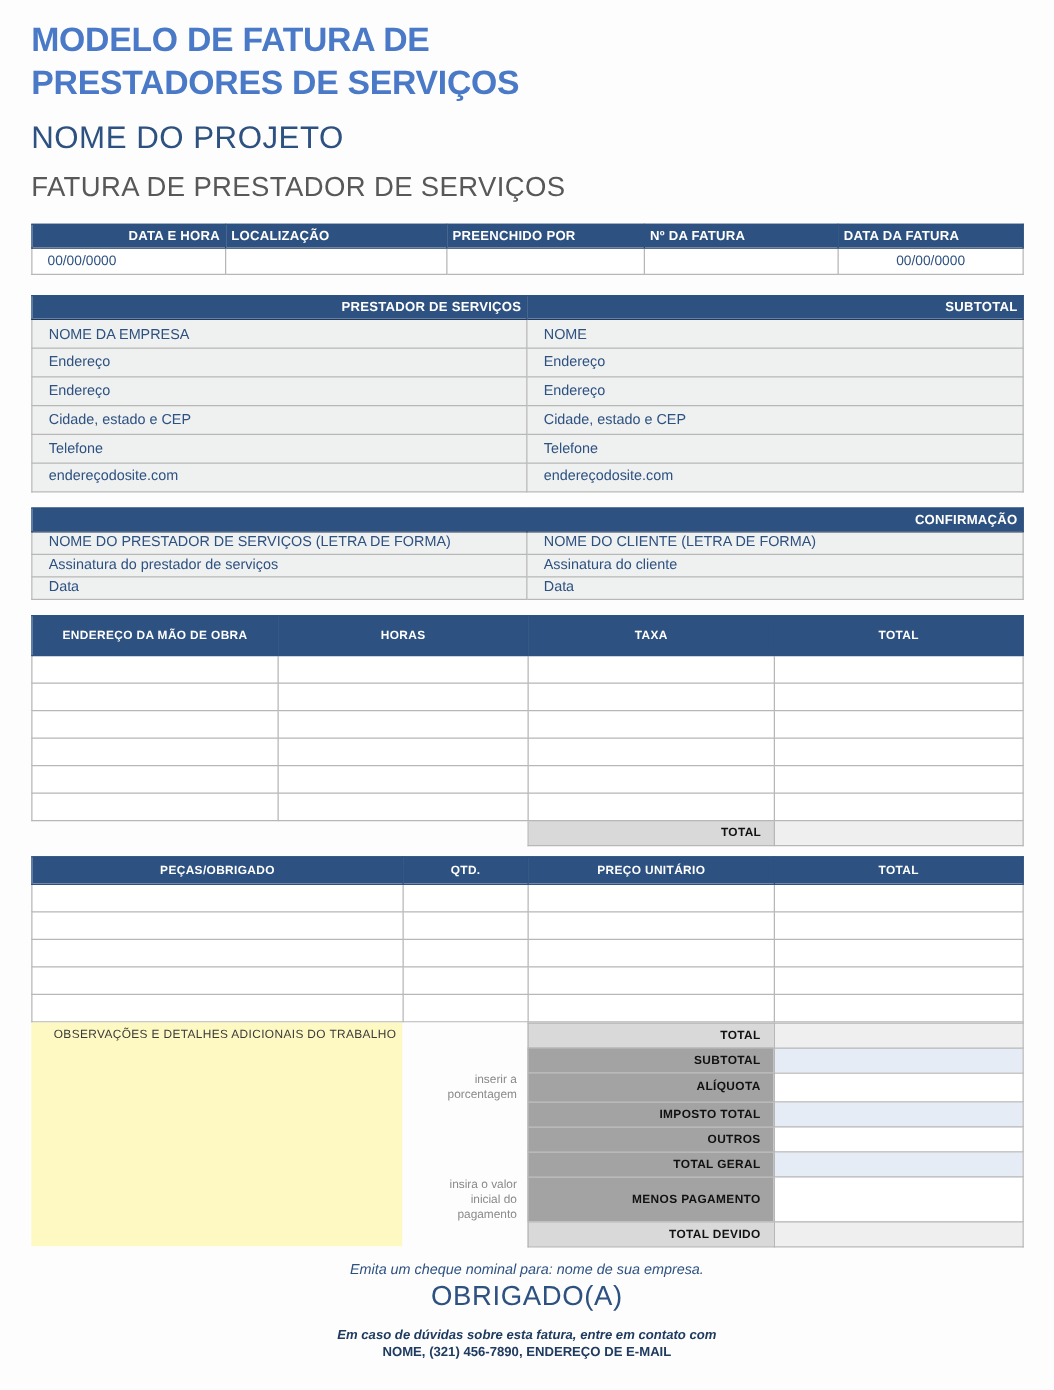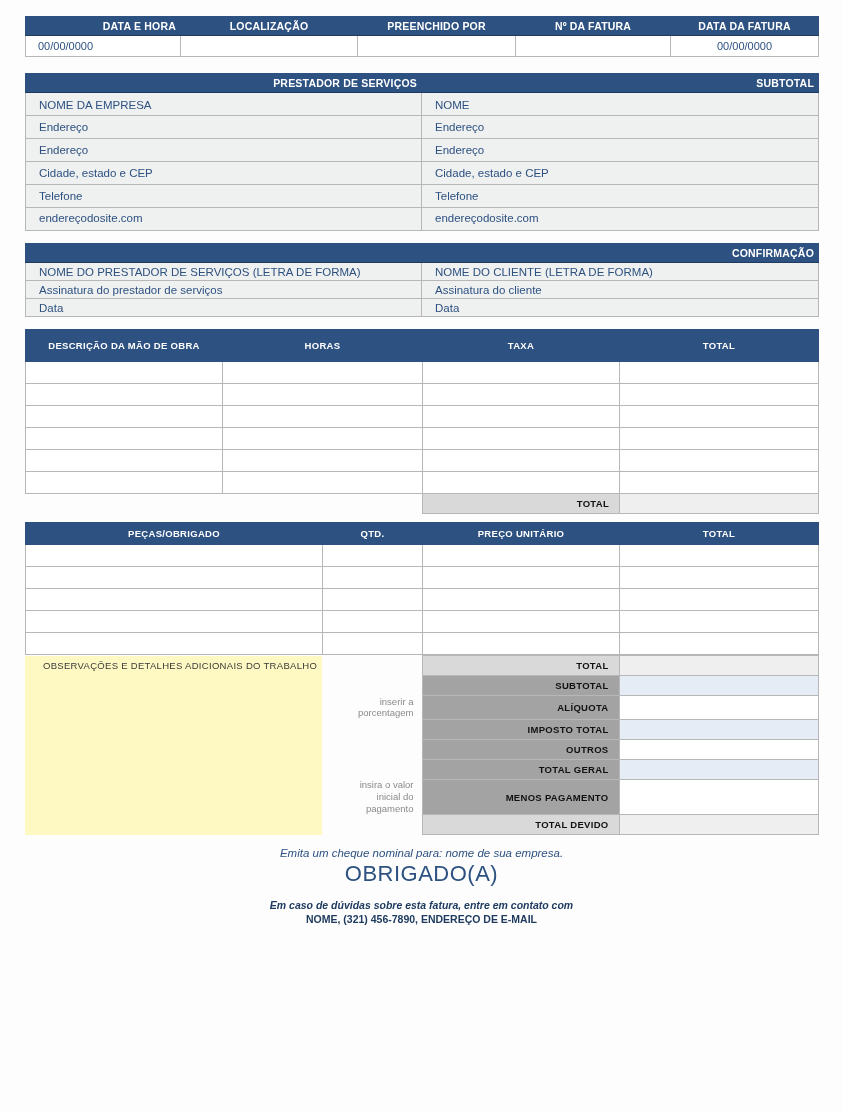--- a/index.html
+++ b/index.html
@@ -53,21 +53,21 @@
   table.grid td, table.grid th {
     border: 1px solid #b7b7b7;
     vertical-align: middle;
   }
   .hdr {
     background: #2d5180;
     color: #ffffff;
     font-size: 10.5px;
     font-weight: bold;
     letter-spacing: 0.2px;
-    text-align: center;
+    text-align: left;
     height: 19px;
     padding: 2px 4px;
     border-color: #2d5180 !important;
     border-bottom: 1px solid #1f3b60 !important;
   }
   .hdr.left { text-align: right; padding-left: 13px; }
   .val {
     font-size: 11px;
     color: #2d5180;
     padding: 2px 12px;
@@ -198,20 +198,28 @@
   }
   .sp8 { height: 8px; }
   .sp12 { height: 12px; }
   .sp16 { height: 16px; }
 </style>
 </head>
 <body>
 
 <div class="page">
 
+  <div class="titles">
+    <div class="doc-title">
+      <div>MODELO DE FATURA DE</div>
+      <div>PRESTADORES DE SERVIÇOS</div>
+    </div>
+    <div class="project-name">NOME DO PROJETO</div>
+    <div class="subtitle">FATURA DE PRESTADOR DE SERVIÇOS</div>
+  </div>
 
   <div class="sp16"></div>
 
   <div class="blk">
     <table class="grid">
       <colgroup>
         <col style="width:155px">
           <col style="width:177px">
           <col style="width:158px">
           <col style="width:155px">
@@ -310,21 +318,21 @@
   <div class="blk">
     <table class="grid">
       <colgroup>
         <col style="width:197px">
           <col style="width:200px">
           <col style="width:197px">
           <col style="width:199px">
       </colgroup>
       <tbody>
           <tr>
-        <th class="item-hdr">DESCRIÇÃO DA MÃO DE OBRA</th>
+        <th class="item-hdr">ENDEREÇO DA MÃO DE OBRA</th>
         <th class="item-hdr">HORAS</th>
         <th class="item-hdr">TAXA</th>
         <th class="item-hdr">TOTAL</th>
       </tr>
       <tr class="item-row">
         <td></td>
         <td></td>
         <td></td>
         <td></td>
       </tr>

